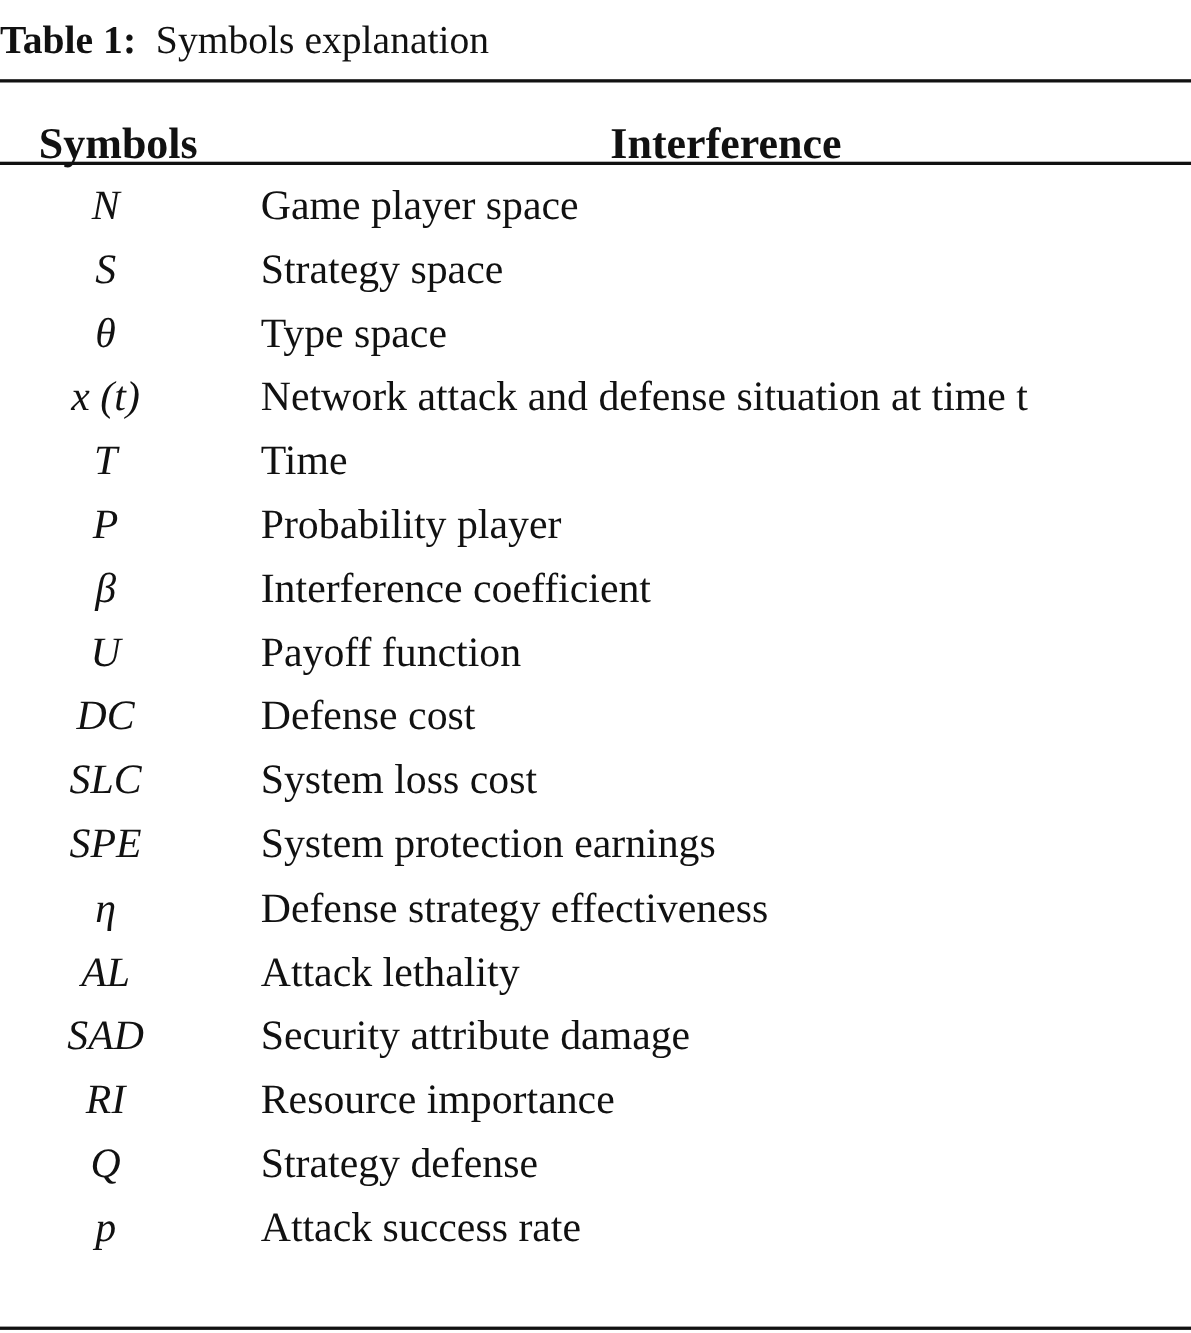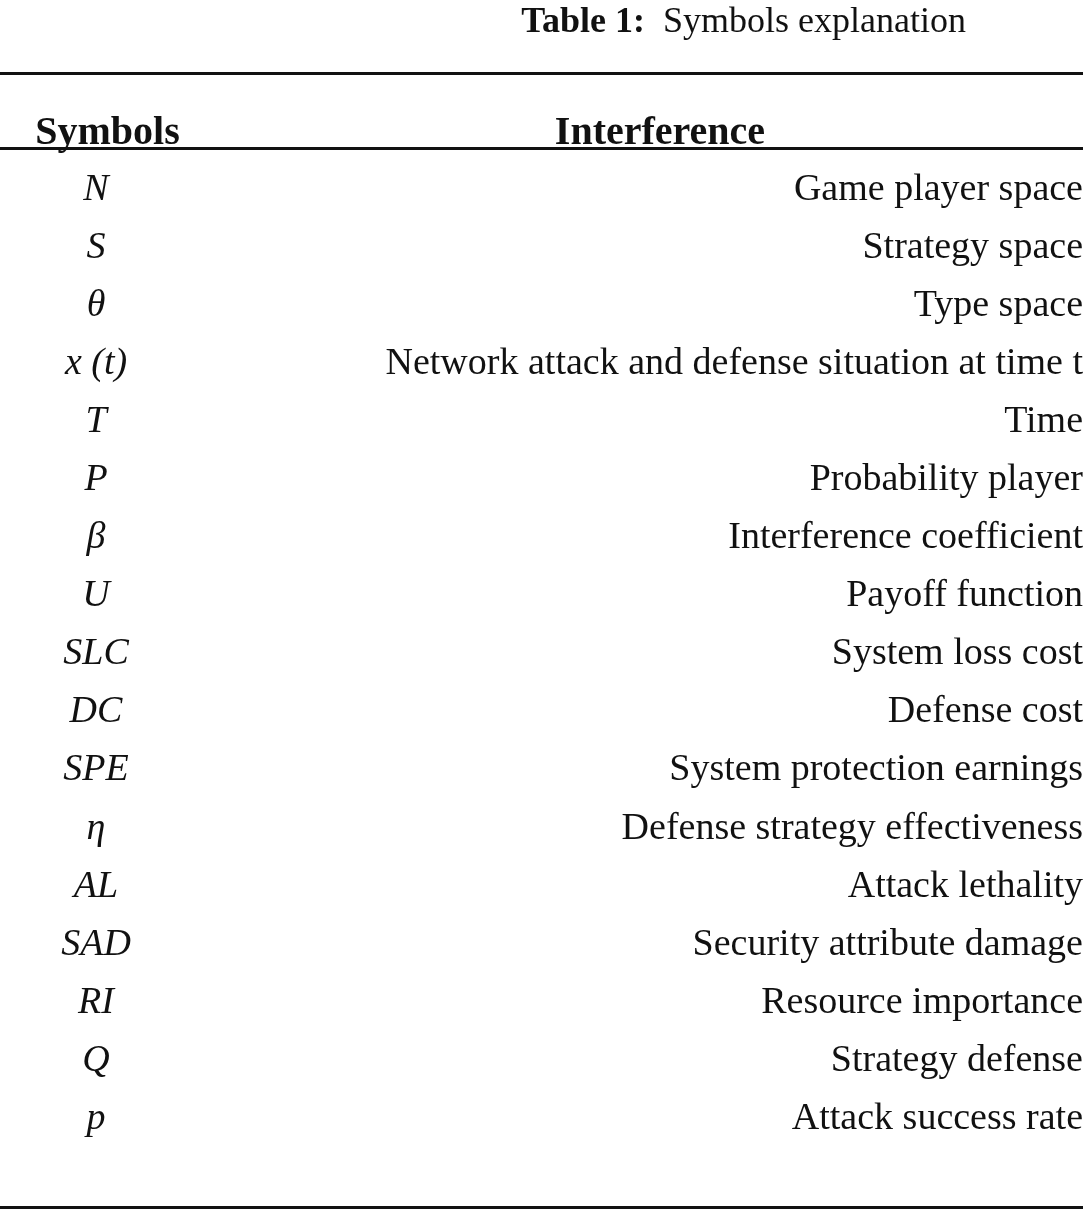--- a/index.html
+++ b/index.html
@@ -1,38 +1,38 @@
 <!DOCTYPE html>
 <html><head>
   <meta charset="utf-8">
   <style>
     html, body { margin: 0; padding: 0; background: #ffffff; }
     body {
       width: 1083px; height: 1212px; position: relative; overflow: hidden;
       font-family: "Liberation Serif", "DejaVu Serif", serif; color: #111;
     }
     .caption {
-      position: absolute; top: 0; left: 0; width: 966px; text-align: right;
-      font-size: 36px; line-height: 40px; padding-top: 0px;
+      position: absolute; top: 0; left: 0; width: 966px; text-align: left;
+      font-size: 36px; line-height: 40px; padding-top: 16px;
     }
     .caption .lbl { font-weight: bold; }
     .rule { position: absolute; left: 0; width: 1083px; background: #111; }
     .rule.top { top: 72px; height: 3px; }
     .rule.mid { top: 147px; height: 2.5px; }
     .rule.bot { top: 1206px; height: 3px; }
     .hdr {
       position: absolute; top: 90px; left: 0; width: 1083px; height: 50px;
       font-weight: bold; font-size: 40px; line-height: 50px; margin-top: 16px;
     }
     .hdr .c1 { position: absolute; left: 0; width: 215px; text-align: center; }
     .hdr .c2 { position: absolute; left: 240px; width: 840px; text-align: center; }
     .rows { position: absolute; top: 158px; left: 0; width: 1083px; }
     .row { position: relative; height: 58.05px; font-size: 38px; line-height: 58px; }
     .row .sym { position: absolute; left: 0; width: 192px; text-align: center; font-style: italic; }
-    .row .exp { position: absolute; left: 237px; width: 846px; text-align: right; white-space: nowrap; }
+    .row .exp { position: absolute; left: 237px; width: 846px; text-align: left; white-space: nowrap; }
   </style>
 </head>
 <body>
 
 <div class="caption">
   <span class="lbl">Table 1:</span>&nbsp;
   <span>Symbols explanation</span>
 </div>
 
 <div class="rule top"></div>
@@ -71,26 +71,26 @@
     </div>
   <div class="row">
       <span class="sym">β</span>
       <span class="exp">Interference coefficient</span>
     </div>
   <div class="row">
       <span class="sym">U</span>
       <span class="exp">Payoff function</span>
     </div>
   <div class="row">
+      <span class="sym">DC</span>
+      <span class="exp">Defense cost</span>
+    </div>
+  <div class="row">
       <span class="sym">SLC</span>
       <span class="exp">System loss cost</span>
-    </div>
-  <div class="row">
-      <span class="sym">DC</span>
-      <span class="exp">Defense cost</span>
     </div>
   <div class="row">
       <span class="sym">SPE</span>
       <span class="exp">System protection earnings</span>
     </div>
   <div class="row">
       <span class="sym">η</span>
       <span class="exp">Defense strategy effectiveness</span>
     </div>
   <div class="row">

